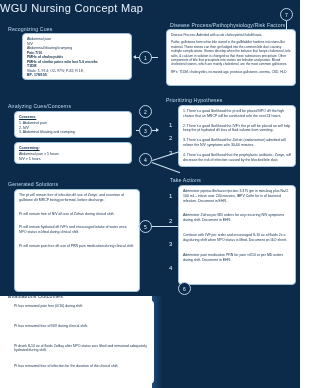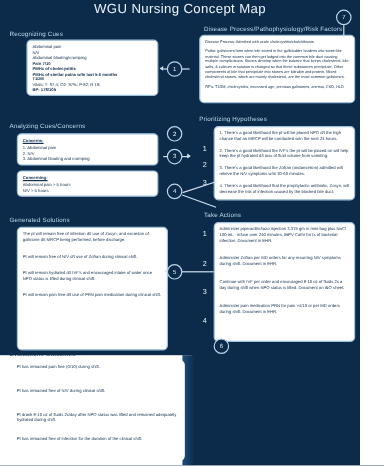--- a/index.html
+++ b/index.html
@@ -23,21 +23,20 @@
   }
   .page-bottom-edge {
     position: absolute;
     left: 152px; top: 296px; width: 10px; height: 92px;
     background: linear-gradient(90deg, #1c4e7d 0%, #0c2b4a 100%);
   }
 
   .title {
     position: absolute;
     left: 0; top: 2px; width: 300px;
-    text-align: center;
     color: #eaf3fb;
     font-size: 11px;
     letter-spacing: .3px;
     font-weight: 400;
   }
 
   .sec-head {
     position: absolute;
     color: #bcd8ef;
     font-size: 5.2px;

